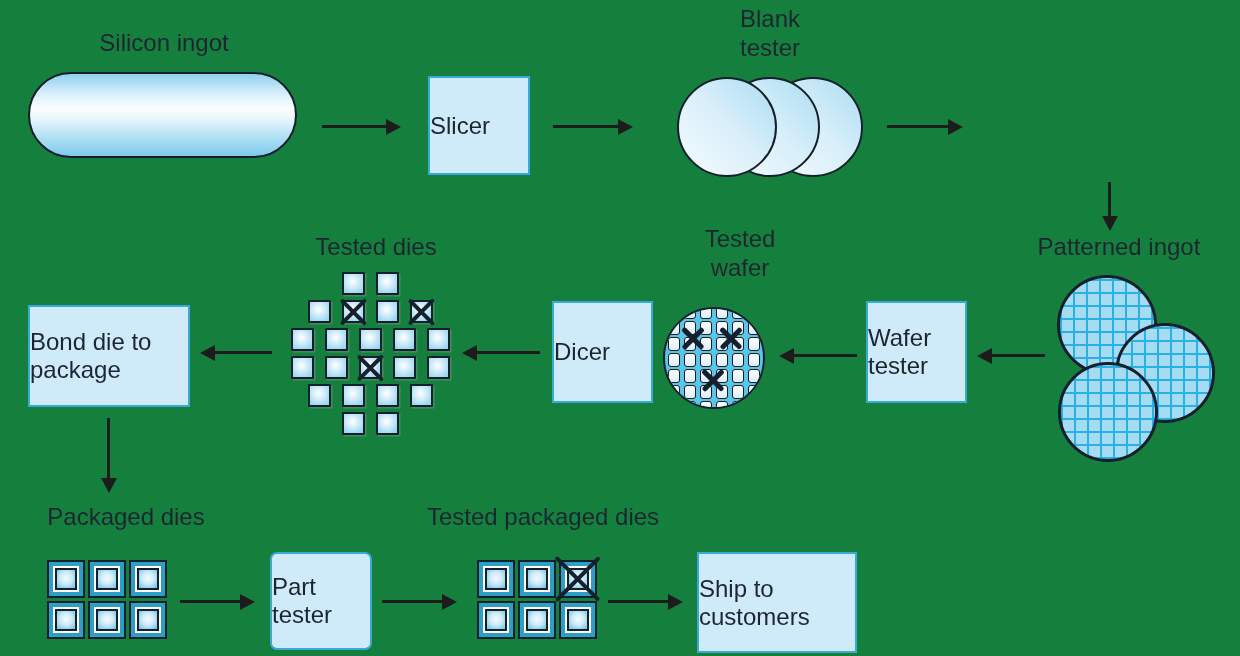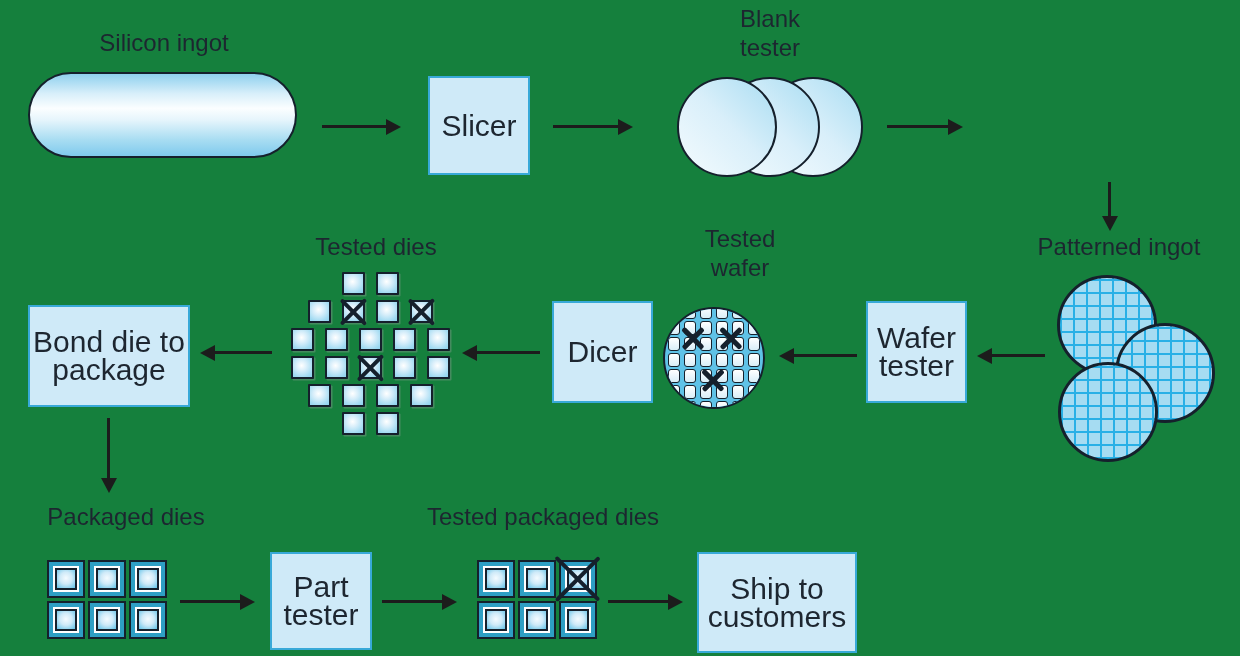--- a/index.html
+++ b/index.html
@@ -14,22 +14,22 @@
     position:absolute; font-size:24px; line-height:29px;
     text-align:center; transform:translateX(-50%);
     white-space:nowrap; color:var(--ink,#1d2630);
   }
   .label span { display:block; }
   
   .pbox {
     position:absolute; box-sizing:border-box;
     background:var(--box-fill,#cfeaf8);
     border:2px solid var(--box-border,#38a9d8);
-    display:flex; flex-direction:column; align-items:center; justify-content:center;
-    font-size:30px; line-height:28px; text-align:center; color:var(--ink,#1d2630);
+    display:flex; flex-direction:column; align-items:flex-start; justify-content:center;
+    font-size:24px; line-height:28px; text-align:center; color:var(--ink,#1d2630);
   }
   .pbox span { display:block; }
   
   .arr { position:absolute; background:var(--arrow,#1c1c1c); }
   .arr.h { height:3px; }
   .arr.v { width:3px; }
   .arr.right::after {
     content:''; position:absolute; right:-15px; top:50%; transform:translateY(-50%);
     border-left:15px solid var(--arrow,#1c1c1c);
     border-top:8px solid transparent; border-bottom:8px solid transparent;
@@ -293,21 +293,21 @@
       <div class="pkg">
         <div class="pkg-core"></div>
       </div>
       <div class="pkg">
         <div class="pkg-core"></div>
       </div>
     </div>
 
   <div class="arr h right" style="left:180px;top:600px;width:60px;"></div>
 
-  <div class="pbox" style="left:270px;top:552px;width:102px;height:98px;">
+  <div class="pbox" style="left:270px;top:552px;width:102px;height:98px;border-radius:7px;">
     <span>Part</span>
     <span>tester</span>
   </div>
 
   <div class="arr h right" style="left:382px;top:600px;width:60px;"></div>
 
   <div class="label" style="left:543px;top:502px;text-align:center;">Tested packaged dies</div>
   <div class="pkg-grid" style="left:477px;top:560px;">
       <div class="pkg">
         <div class="pkg-core"></div>

